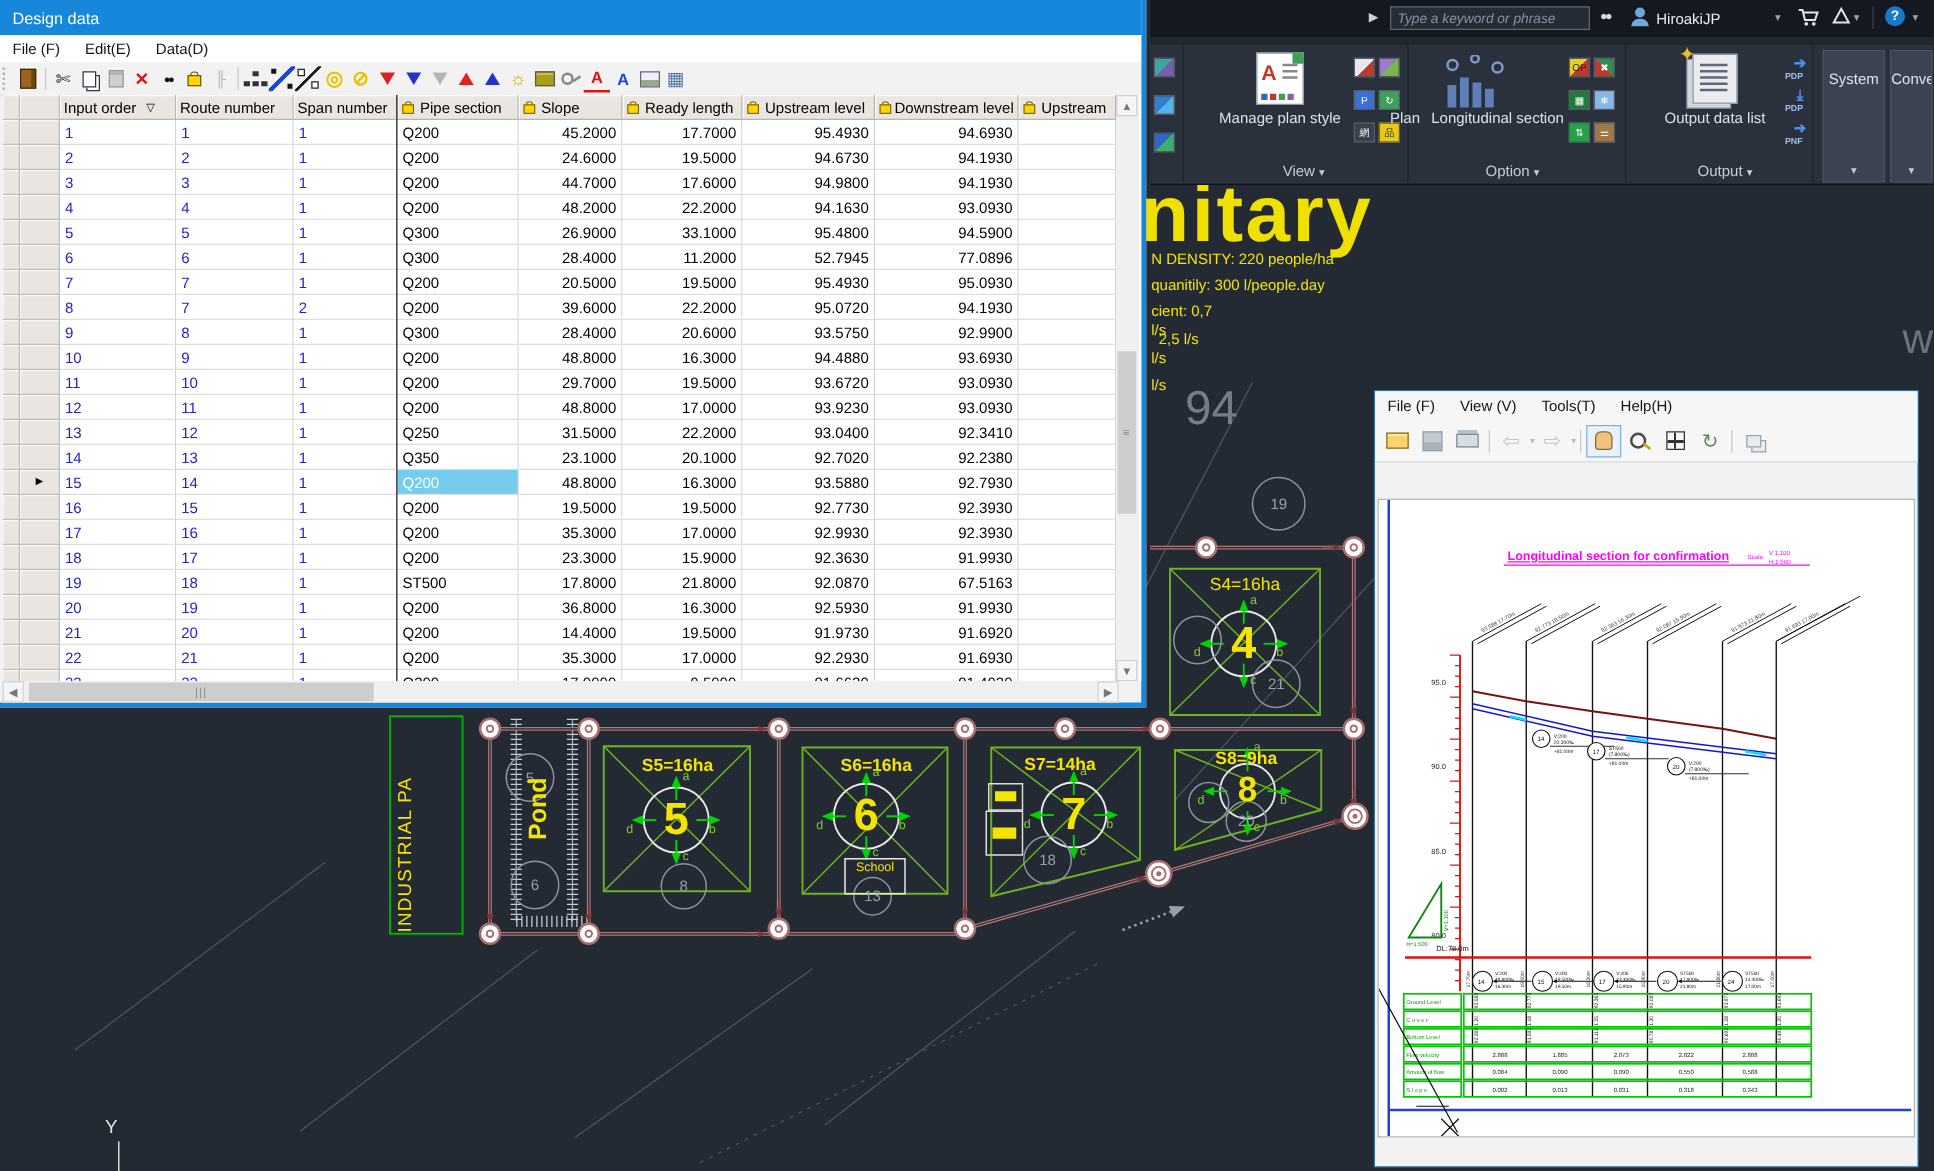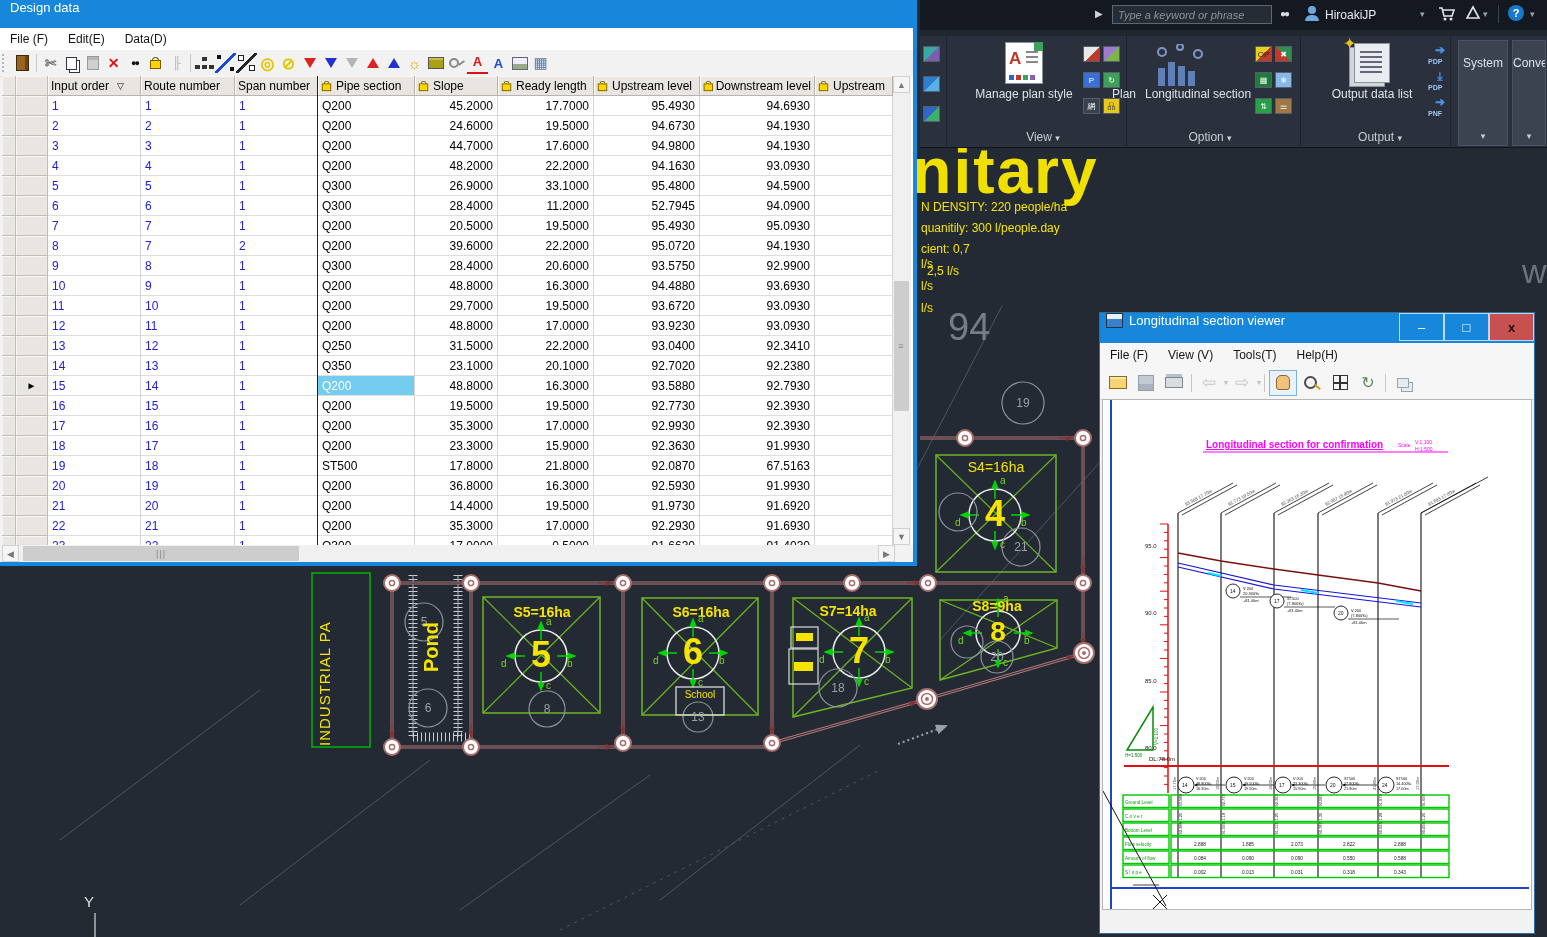--- a/index.html
+++ b/index.html
@@ -1,19 +1,19 @@
 <!DOCTYPE html>
 <html><head>
 <meta charset="utf-8">
 <style>
   html,body{margin:0;padding:0;background:#1c222b;}
   #app{position:relative;width:1547px;height:937px;overflow:hidden;background:#232a34;font-family:"Liberation Sans",sans-serif;}
   .abs{position:absolute;}
   
-  .titlebar{background:#1787dc;color:#fff;font-size:13px;display:flex;}
+  .titlebar{background:#1787dc;color:#fff;font-size:13px;display:flex;align-items:center;}
   .menubar{background:#f2f2f2;font-size:12px;color:#141414;display:flex;align-items:center;}
   .menubar .mi{padding:3px 10px;cursor:default;}
   .toolbar{background:#f2f2f2;display:flex;align-items:center;border-bottom:1px solid #d9d9d9;}
   .tsep{width:1px;height:18px;background:#c8c8c8;margin:0 3px;}
   .grip{width:4px;height:18px;border-left:2px dotted #b5b5b5;margin:0 4px 0 2px;}
   
   .i{width:21px;height:20px;display:inline-flex;align-items:center;justify-content:center;font-size:13px;position:relative;}
   .door::before{content:"";width:11px;height:14px;background:#9a6420;border:1px solid #3a2a10;box-shadow:inset -3px 0 0 #6e4410;}
   .cut{color:#111;font-size:14px;}
   .copy::before{content:"";width:9px;height:11px;background:#fff;border:1px solid #334;box-shadow:3px 3px 0 -1px #fff,3px 3px 0 0 #334;}
@@ -540,21 +540,21 @@
         <div class="dc" style="left:813px;top:100px;width:78px;height:20px"></div>
         <div class="gc" style="left:0px;top:120px;width:14px;height:20px"></div>
         <div class="gc" style="left:14px;top:120px;width:32px;height:20px"></div>
         <div class="dc num" style="left:46px;top:120px;width:93px;height:20px">6</div>
         <div class="dc num" style="left:139px;top:120px;width:94px;height:20px">6</div>
         <div class="dc num" style="left:233px;top:120px;width:83px;height:20px">1</div>
         <div class="dc " style="left:316px;top:120px;width:97px;height:20px">Q300</div>
         <div class="dc rt" style="left:413px;top:120px;width:83px;height:20px">28.4000</div>
         <div class="dc rt" style="left:496px;top:120px;width:96px;height:20px">11.2000</div>
         <div class="dc rt" style="left:592px;top:120px;width:106px;height:20px">52.7945</div>
-        <div class="dc rt" style="left:698px;top:120px;width:115px;height:20px">94.0900</div>
+        <div class="dc rt" style="left:698px;top:120px;width:115px;height:20px">77.0896</div>
         <div class="dc" style="left:813px;top:120px;width:78px;height:20px"></div>
         <div class="gc" style="left:0px;top:140px;width:14px;height:20px"></div>
         <div class="gc" style="left:14px;top:140px;width:32px;height:20px"></div>
         <div class="dc num" style="left:46px;top:140px;width:93px;height:20px">7</div>
         <div class="dc num" style="left:139px;top:140px;width:94px;height:20px">7</div>
         <div class="dc num" style="left:233px;top:140px;width:83px;height:20px">1</div>
         <div class="dc " style="left:316px;top:140px;width:97px;height:20px">Q200</div>
         <div class="dc rt" style="left:413px;top:140px;width:83px;height:20px">20.5000</div>
         <div class="dc rt" style="left:496px;top:140px;width:96px;height:20px">19.5000</div>
         <div class="dc rt" style="left:592px;top:140px;width:106px;height:20px">95.4930</div>
@@ -745,28 +745,20 @@
       </div>
 
     <div class="abs sb" style="left:2px;top:545px;width:893px;height:17px">
       <div class="sbtn" style="left:0;top:0;width:17px;height:17px">◀</div>
       <div class="sthumb" style="left:21px;top:1px;width:276px;height:15px">|||</div>
       <div class="sbtn" style="right:0;top:0;width:17px;height:17px">▶</div>
     </div>
   </div>
 
   <div class="abs" style="left:1100px;top:313px;width:434px;height:620px;background:#f2f2f2;z-index:20;box-shadow:0 0 0 1px #2f6fa0">
-    <div class="titlebar" style="height:30px;padding-left:6px">
-      <span style="width:15px;height:13px;display:inline-block;background:linear-gradient(180deg,#e8f0f8 40%,#3a7fd0 40%);border:1px solid #234;margin-right:6px"></span>
-      <span>Longitudinal section viewer</span>
-      <span style="flex:1"></span>
-      <span class="capbtn" style="background:#1787dc">–</span>
-      <span class="capbtn" style="background:#1787dc">□</span>
-      <span class="capbtn" style="background:#c75050;color:#2a0f0f;font-weight:bold">x</span>
-    </div>
     <div class="menubar" style="height:23px;background:#f6f6f6">
       <span class="mi">File (F)</span>
       <span class="mi">View (V)</span>
       <span class="mi">Tools(T)</span>
       <span class="mi">Help(H)</span>
     </div>
     <div class="toolbar" style="height:33px;background:#f6f6f6;padding-left:4px">
       <span class="vi vopen"></span>
       <span class="vi vsave"></span>
       <span class="vi vprint"></span>

